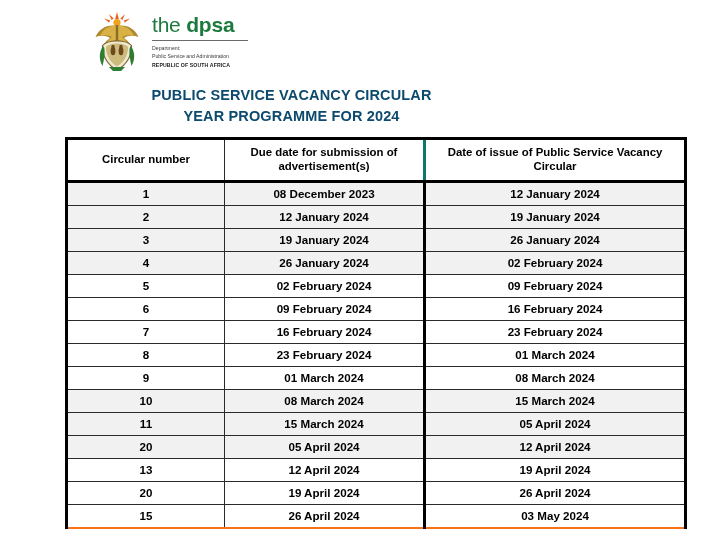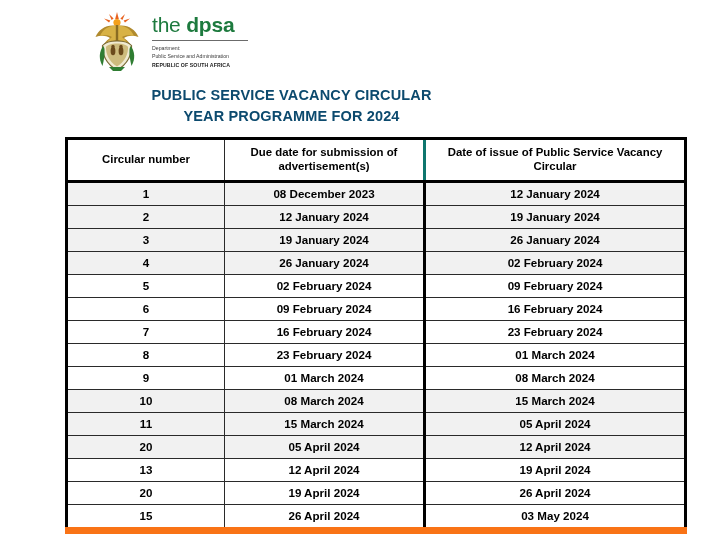--- a/index.html
+++ b/index.html
@@ -112,21 +112,21 @@
     font-size: 11.6px;
     padding: 4px 4px 5px;
     height: 13px;
   }
   table.schedule td.c-num   { border-left: 3px solid #000000; }
   table.schedule td.c-issue { border-left: 3px solid #000000; border-right: 3px solid #000000; }
 
   tr.shaded td { background: #f1f1f1; }
   tr.plain  td { background: #ffffff; }
 
-  tbody tr:last-child td { border-bottom: 7px solid #f97316; }
+  tbody tr:last-child td { border-bottom: 2px solid #f97316; }
 </style>
 </head>
 <body>
 
 <div class="brand">
 
   <span class="coat-of-arms">
     <svg viewBox="0 0 52 62" width="52" height="62" aria-hidden="true">
 
       <g fill="#e8621f">

